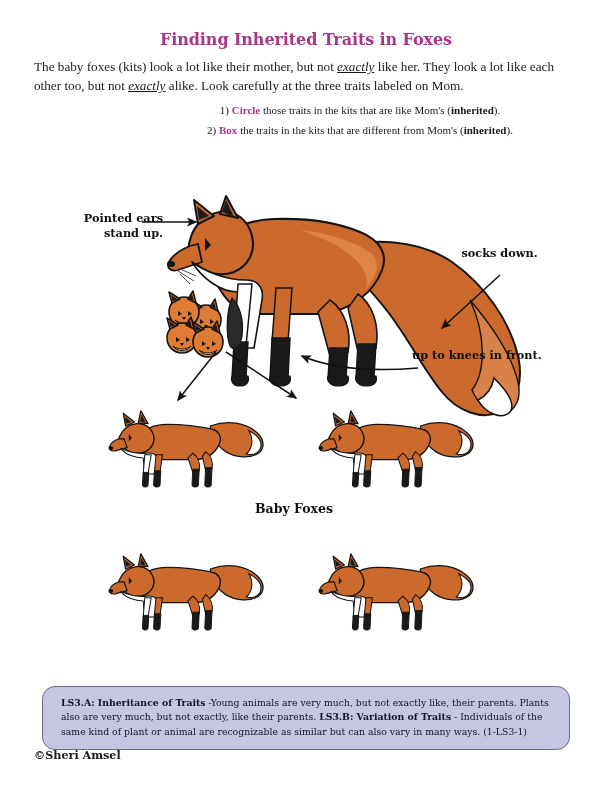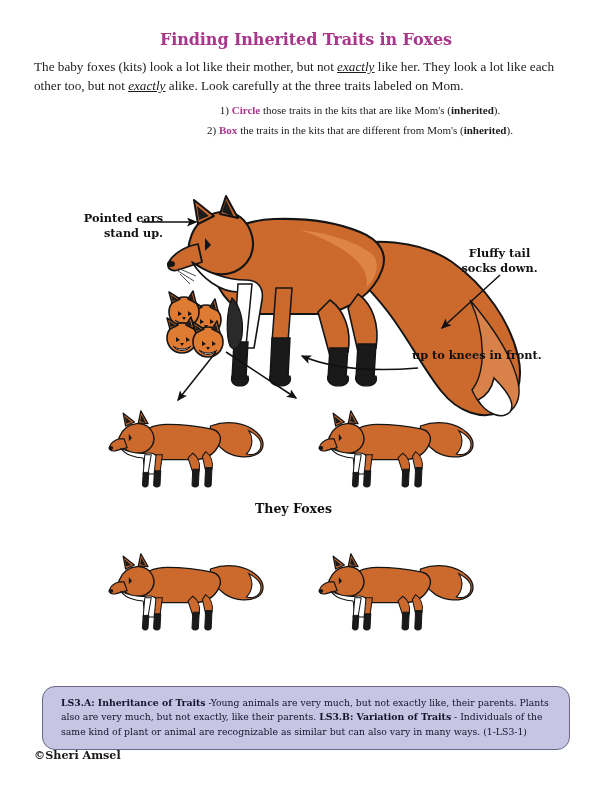--- a/index.html
+++ b/index.html
@@ -269,29 +269,28 @@
     <line x1="226" y1="352" x2="296" y2="398"></line>
   </g>
 </svg>
 
 <div class="callout callout-ears">
   <div>Pointed ears</div>
   <div>stand up.</div>
 </div>
 
 <div class="callout callout-tail">
-  <div>Fluffy tail</div>
   <div>socks down.</div>
 </div>
 
 <div class="callout callout-socks">
   <div>up to knees in front.</div>
 </div>
 
-<div class="caption-babies">They Foxes</div>
+<div class="caption-babies">Baby Foxes</div>
 
 <div class="standards-box">
   <span class="bold">LS3.A: Inheritance of Traits</span><span> -Young animals are very much, but not exactly like, their parents. Plants also are very much, but not exactly, like their parents. </span><span class="bold">LS3.B: Variation of Traits</span><span> - Individuals of the same kind of plant or animal are recognizable as similar but can also vary in many ways. (1-LS3-1)</span>
 </div>
 
 <div class="footer">
   <span>©Sheri Amsel</span>
 </div>
 
 </body></html>

